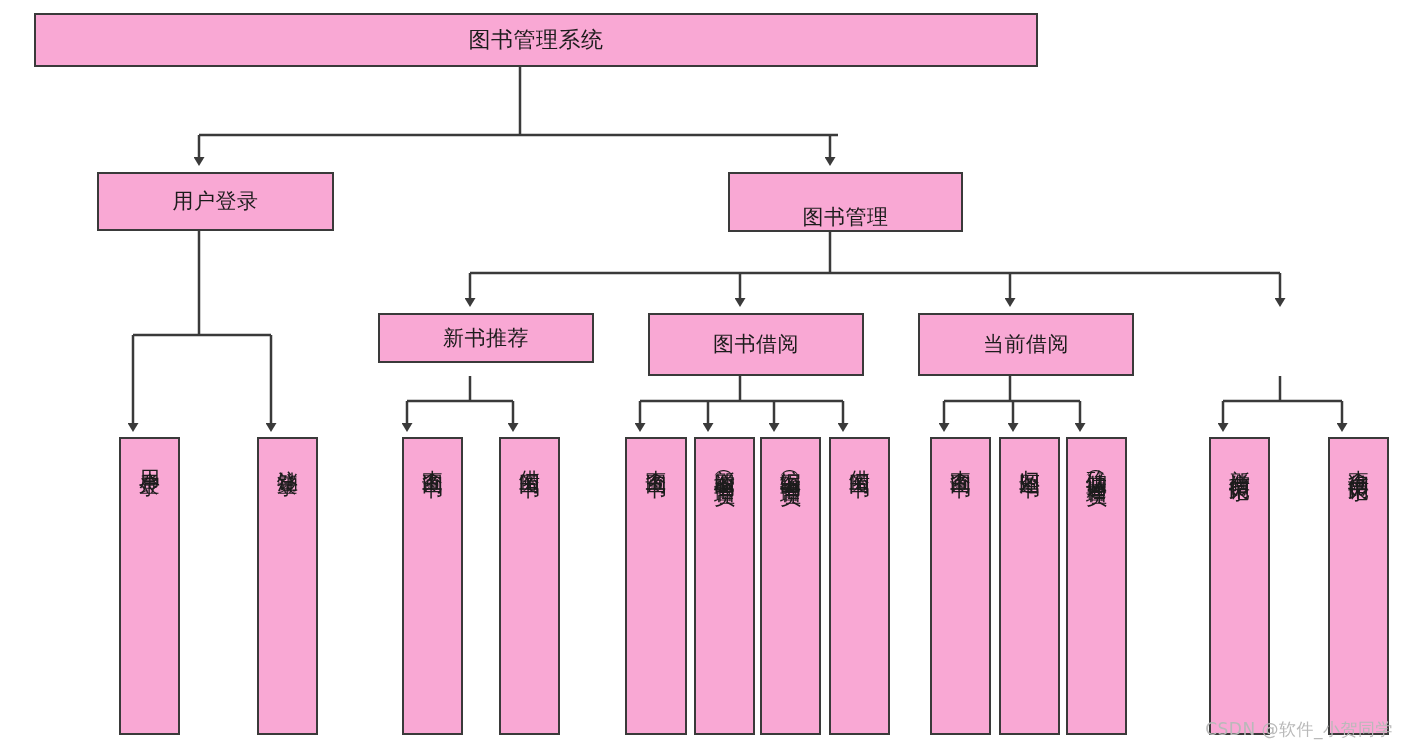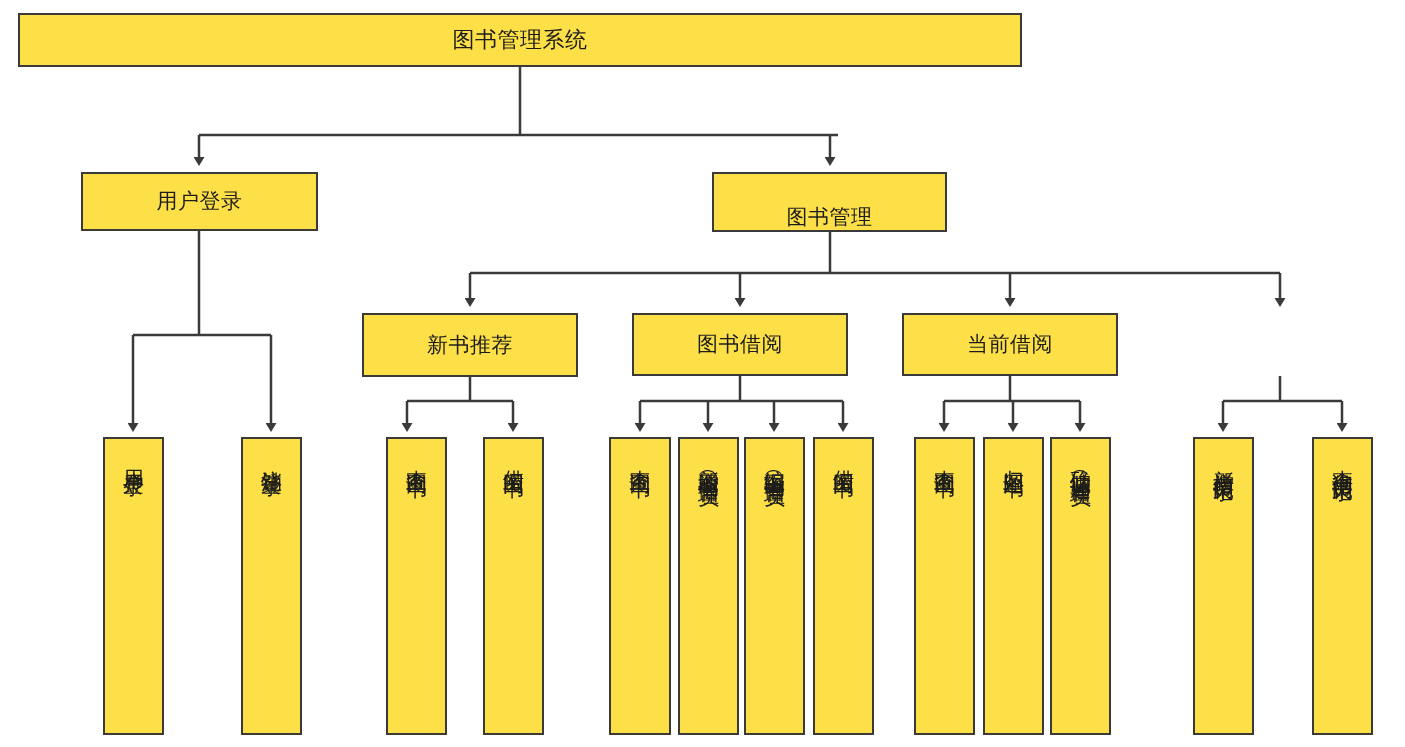--- a/index.html
+++ b/index.html
@@ -22,25 +22,26 @@
     position: absolute;
     left: 0;
     top: 0;
     width: 1405px;
     height: 747px;
   }
   .node {
     position: absolute;
     box-sizing: border-box;
     border: 2.5px solid #3a3a3a;
-    background: #fde047;
+    background: #f9a8d4;
     display: flex;
     align-items: center;
     justify-content: center;
     color: #1c1c1c;
+    margin-left: 16px;
   }
   .node-label {
     display: block;
     text-align: center;
     line-height: 1.18;
     letter-spacing: 0.5px;
     white-space: nowrap;
   }
   .node.horizontal .node-label {
     font-size: 21px;
@@ -132,21 +133,21 @@
     <span class="node-label">图书管理系统</span>
   </div>
 
   <div class="node horizontal" style="left:81px; top:172px; width:237px; height:59px;">
     <span class="node-label">用户登录</span>
   </div>
   <div class="node horizontal" style="left:712px; top:172px; width:235px; height:60px;align-items:flex-end;">
     <span class="node-label">图书管理</span>
   </div>
 
-  <div class="node horizontal" style="left:362px; top:313px; width:216px; height:64px;">
+  <div class="node horizontal" style="left:362px; top:313px; width:216px; height:50px;">
     <span class="node-label">新书推荐</span>
   </div>
   <div class="node horizontal" style="left:632px; top:313px; width:216px; height:63px;">
     <span class="node-label">图书借阅</span>
   </div>
   <div class="node horizontal" style="left:902px; top:313px; width:216px; height:63px;">
     <span class="node-label">当前借阅</span>
   </div>
 
   <div class="node vertical" style="left:103px; top:437px; width:61px; height:298px;">
@@ -186,14 +187,15 @@
     <span class="node-label">确认归还（管理员）</span>
   </div>
 
   <div class="node vertical" style="left:1193px; top:437px; width:61px; height:298px;">
     <span class="node-label">新增借阅记录</span>
   </div>
   <div class="node vertical" style="left:1312px; top:437px; width:61px; height:298px;">
     <span class="node-label">查询借阅记录</span>
   </div>
 
+  <div id="watermark">CSDN @软件_小贺同学</div>
 
 </div>
 
 </body></html>

